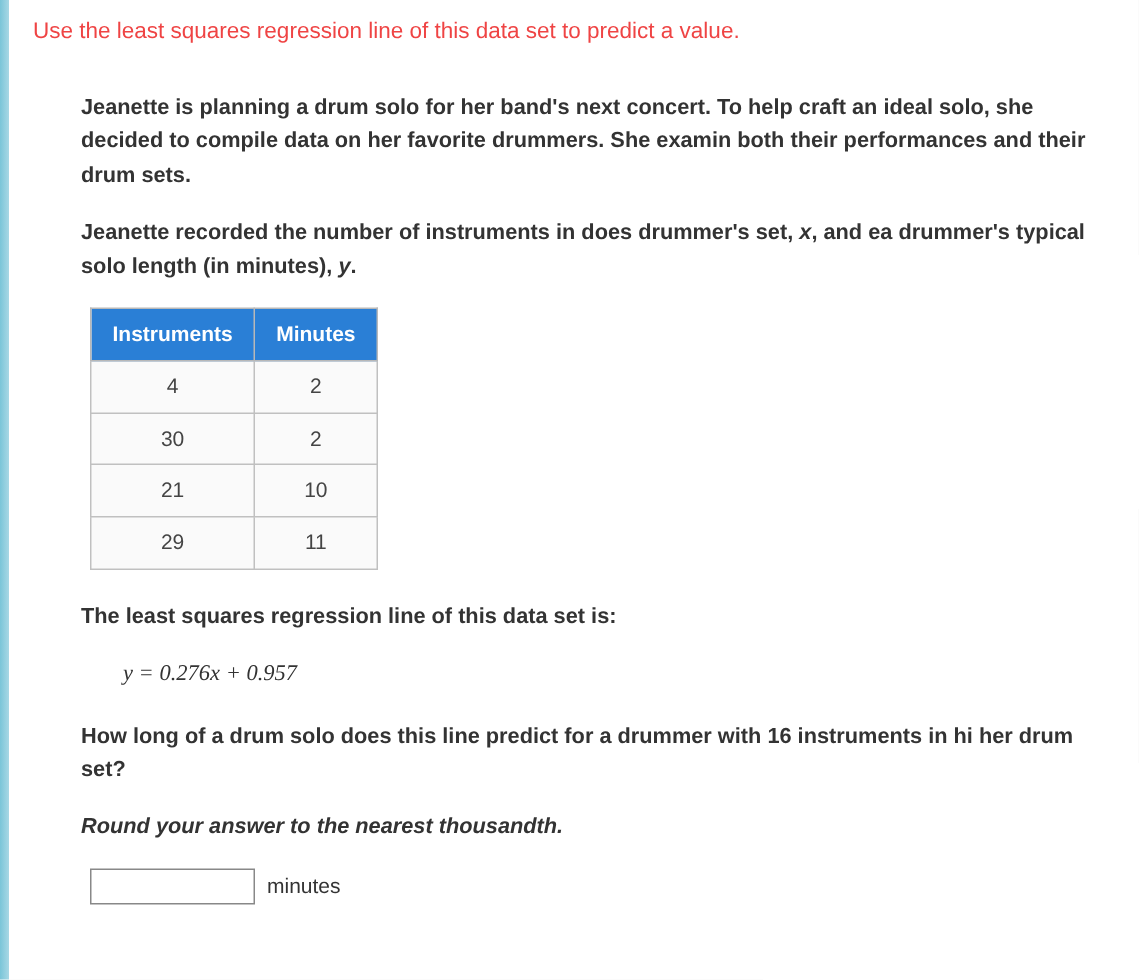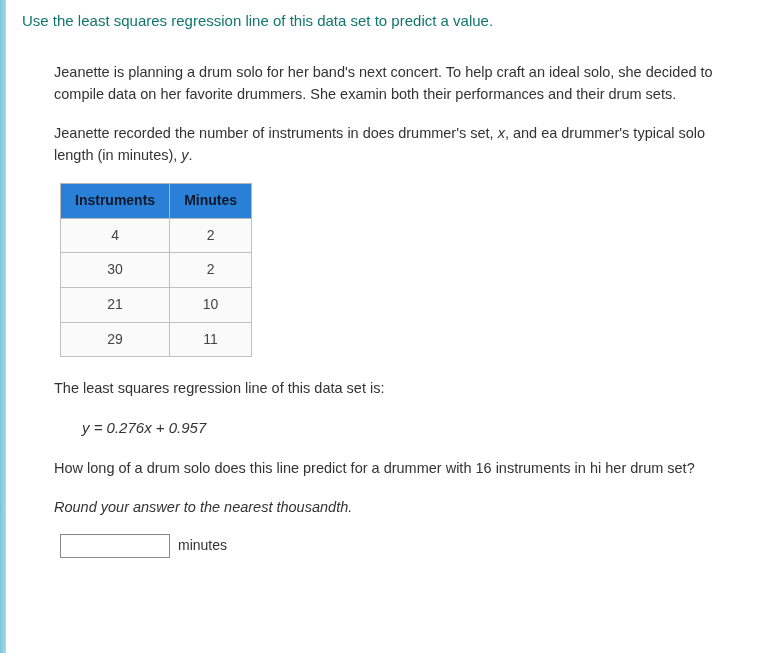--- a/index.html
+++ b/index.html
@@ -20,57 +20,57 @@
     .left-edge {
       position: absolute;
       left: 0;
       top: 0;
       bottom: 0;
       width: 6px;
       background: linear-gradient(to right, #7ac5d8, #a8d8e5);
     }
     .instruct {
       font-size: 15px;
-      color: #0f766e;
+      color: #ef4444;
       margin-bottom: 18px;
       padding-left: 4px;
     }
     .problem-box {
       margin-left: 24px;
       margin-right: 0;
       padding: 14px 0 14px 12px;
       font-size: 14.5px;
       color: #333;
       line-height: 1.55;
     }
-    .para { margin-bottom: 16px; }
+    .para { margin-bottom: 16px; font-weight: bold; }
     .ital { font-style: italic; }
     table.data {
       border-collapse: collapse;
       margin: 6px 0 20px 6px;
       font-size: 14px;
     }
     table.data th {
       background: #2a7fd6;
-      color: #0f172a;
+      color: #ffffff;
       font-weight: bold;
       padding: 6px 14px;
       border: 1px solid #b8b8b8;
       text-align: right;
     }
     table.data td {
       border: 1px solid #c0c0c0;
       padding: 6px 14px;
       text-align: center;
       color: #444;
       background: #fafafa;
     }
     .equation {
       margin: 8px 0 18px 28px;
-      font-family: Liberation Sans, sans-serif;
+      font-family: Liberation Serif, serif;
       font-style: italic;
       font-size: 15px;
     }
     .answer-row {
       margin-top: 8px;
       margin-left: 6px;
       display: flex;
       align-items: center;
       gap: 8px;
     }

